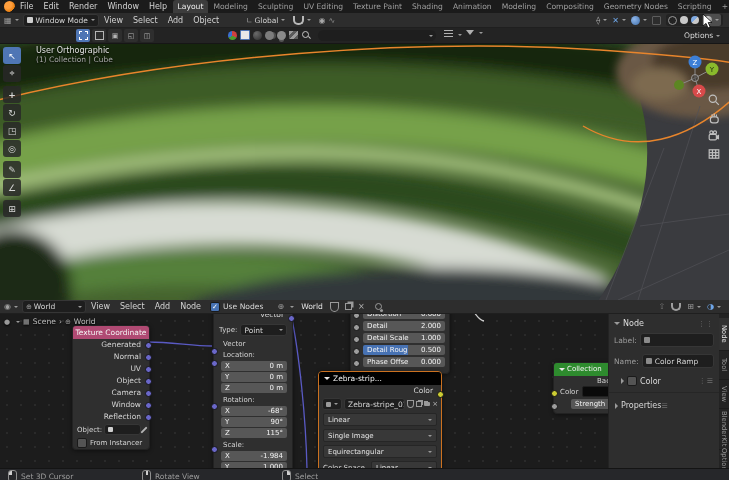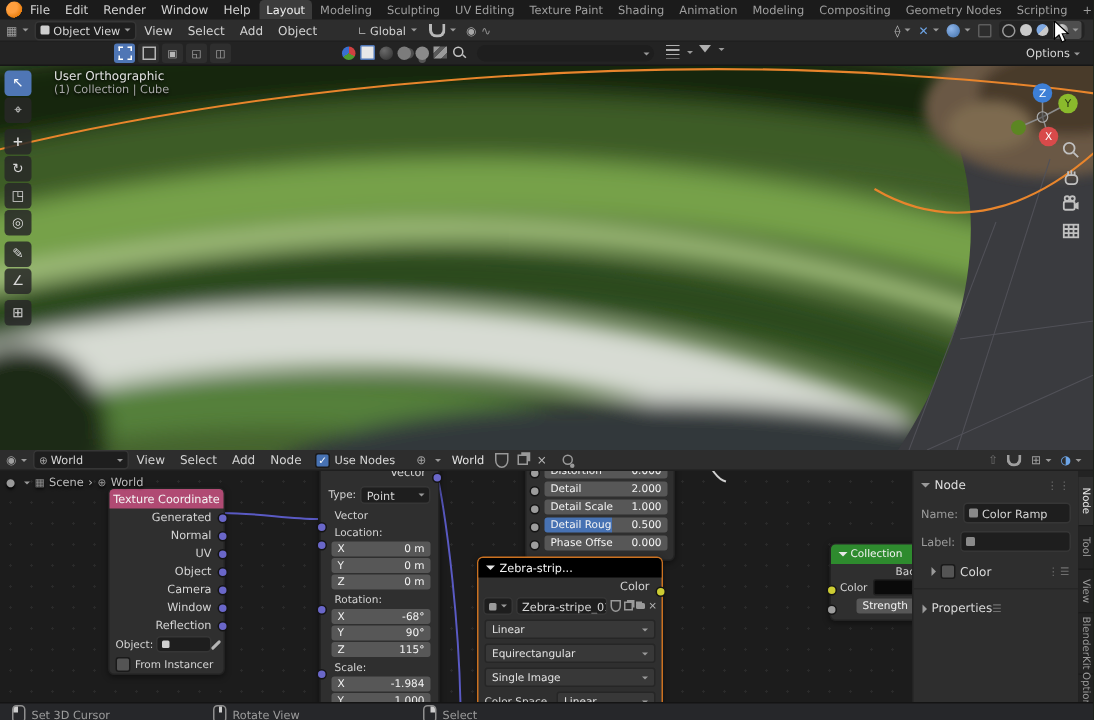--- a/index.html
+++ b/index.html
@@ -62,21 +62,21 @@
     <span class="tab">Scripting</span>
     <span class="tab">+</span>
 
   </div>
 
   <div class="abs flex" style="left:0;top:13px;width:729px;height:15px;background:#2d2d2d;border-bottom:1px solid #1f1f1f;padding-left:4px;box-sizing:border-box">
     <span class="icn" style="color:#9f9f9f;font-size:8px">▦</span>
       <span class="crt sm"></span>
     <span class="ifld" style="margin-left:4px">
       <span class="icn" style="width:6px;height:6px;background:#cfcfcf;border-radius:1px;margin-right:3px"></span>
-      <span>Object View</span>
+      <span>Window Mode</span>
       <span class="crt sm"></span>
     </span>
     <span class="menu">View</span>
     <span class="menu">Select</span>
     <span class="menu">Add</span>
     <span class="menu">Object</span>
     <span class="flex" style="margin-left:22px;font-size:7.5px;color:#d2d2d2">
       <span class="icn" style="color:#9f9f9f;margin-right:2px">∟</span>
       <span>Global</span>
       <span class="crt sm"></span>
@@ -446,27 +446,27 @@
         <span style="color:#b5b5b5;font-size:7px">×</span>
       </div>
       <div style="padding:3px 4px 0 4px">
           <div class="ddrow">
             <span>Linear</span>
             <span class="crt sm"></span>
           </div>
         </div>
       <div style="padding:3px 4px 0 4px">
           <div class="ddrow">
-            <span>Equirectangular</span>
+            <span>Single Image</span>
             <span class="crt sm"></span>
           </div>
         </div>
       <div style="padding:3px 4px 0 4px">
           <div class="ddrow">
-            <span>Single Image</span>
+            <span>Equirectangular</span>
             <span class="crt sm"></span>
           </div>
         </div>
       <div class="flex" style="padding:3px 4px 0 4px;gap:3px">
         <span style="font-size:7px;flex:1">Color Space</span>
         <span class="ddrow" style="width:56px">
             <span>Linear</span>
             <span class="crt sm"></span>
           </span>
       </div>
@@ -494,31 +494,31 @@
     </div>
 
     <div class="abs" style="left:608px;top:14px;width:111px;height:154px;background:#2e2e2e;border-left:1px solid #232323;z-index:6;box-sizing:border-box">
       <div class="flex" style="padding:5px 5px 0 5px;justify-content:space-between">
         <span class="flex secthdr">
             <span class="crt" style="margin:0 3px 0 0"></span>
             <span>Node</span>
           </span>
         <span class="grip">⋮⋮</span>
       </div>
+      <div class="flex" style="padding:5px 5px 0 5px;gap:3px">
+        <span class="sl">Label:</span>
+        <span class="ifld" style="flex:1;height:12px;gap:3px">
+            <span style="width:6px;height:6px;background:#8a8a8a;border-radius:1px"></span>
+          </span>
+      </div>
       <div class="flex" style="padding:7px 5px 0 5px;gap:3px">
         <span class="sl">Name:</span>
         <span class="ifld" style="flex:1;height:12px;gap:3px">
             <span style="width:6px;height:6px;background:#8a8a8a;border-radius:1px"></span>
             <span>Color Ramp</span>
-          </span>
-      </div>
-      <div class="flex" style="padding:5px 5px 0 5px;gap:3px">
-        <span class="sl">Label:</span>
-        <span class="ifld" style="flex:1;height:12px;gap:3px">
-            <span style="width:6px;height:6px;background:#8a8a8a;border-radius:1px"></span>
           </span>
       </div>
       <div class="flex" style="padding:8px 5px 0 12px;justify-content:space-between">
         <span class="flex" style="gap:3px;font-size:8px;color:#d8d8d8">
           <span style="width:0;height:0;border-top:3px solid transparent;border-bottom:3px solid transparent;border-left:3px solid #9a9a9a"></span>
           <span class="cb"></span>
           <span>Color</span>
         </span>
         <span class="grip">⋮☰</span>
       </div>

